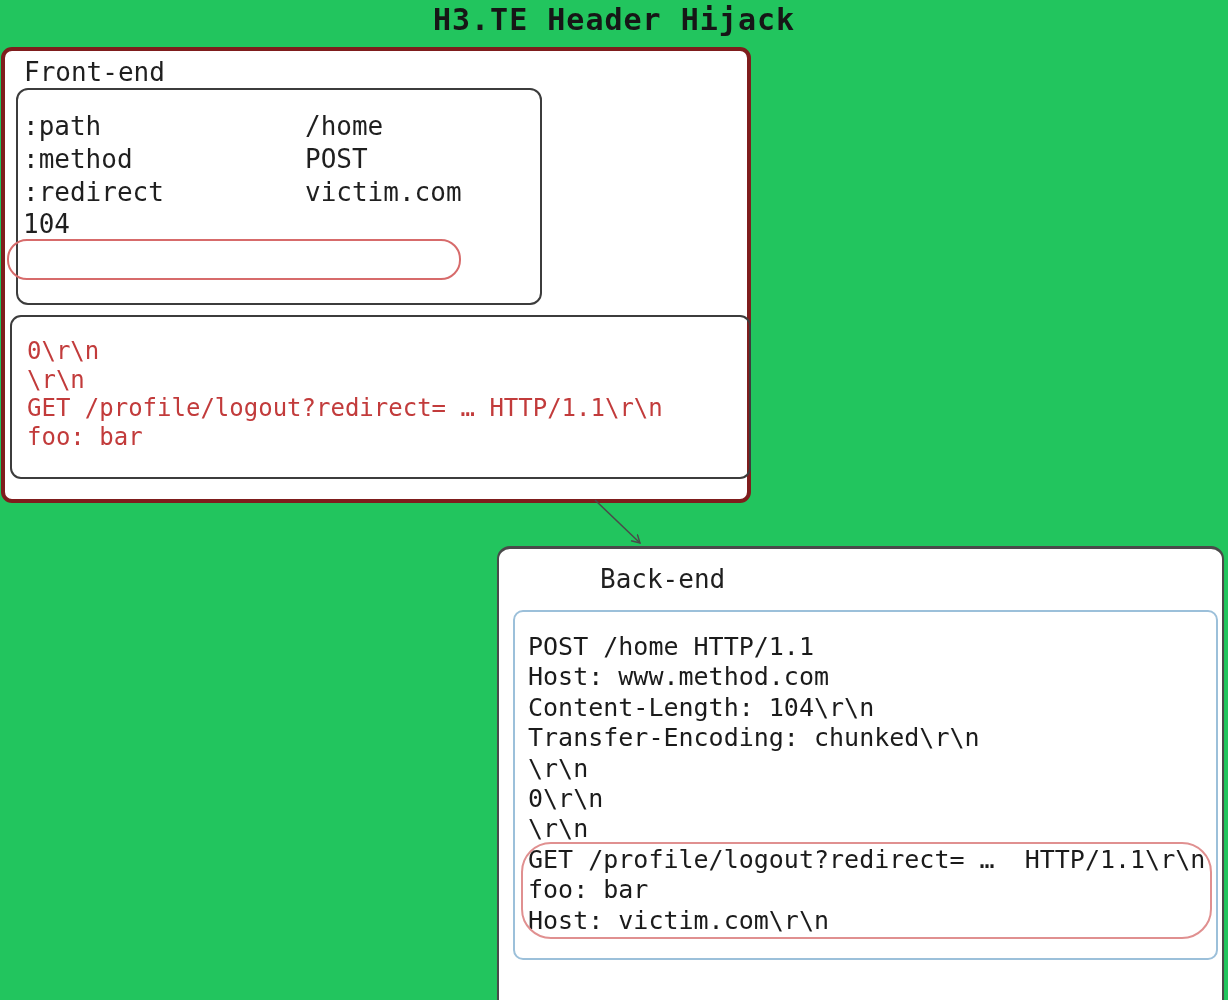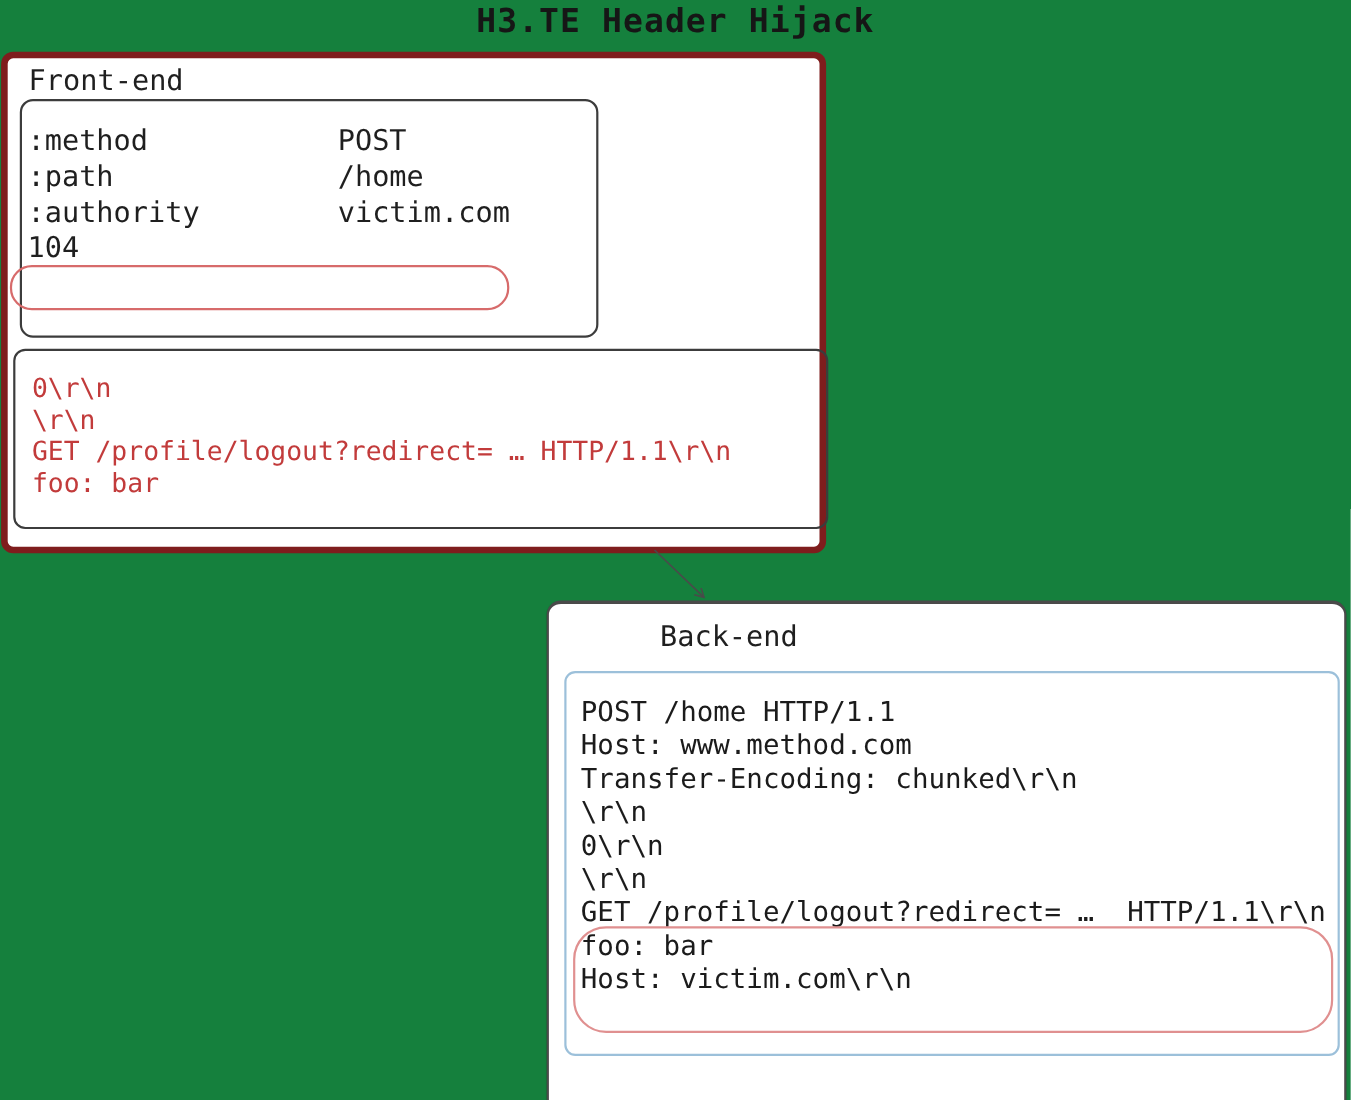--- a/index.html
+++ b/index.html
@@ -1,41 +1,41 @@
 <!DOCTYPE html>
 <html><head>
 <meta charset="utf-8">
 <style>
   * { margin: 0; padding: 0; box-sizing: border-box; }
   html, body { background: #ffffff; }
   .canvas {
     position: relative;
     width: 1228px;
     height: 1000px;
-    background: #15803d;
+    background: #22c55e;
     font-family: "DejaVu Sans Mono", "Liberation Mono", monospace;
     color: #1f1f1f;
     overflow: hidden;
   }
   .title {
     position: absolute;
     top: 2px; left: 0;
     width: 100%;
     text-align: center;
     font-size: 30px;
     font-weight: bold;
     letter-spacing: 1px;
     color: #161616;
   }
   
   .fe-box {
     position: absolute;
     left: 1px; top: 47px;
     width: 750px; height: 456px;
-    border: 6px solid #7f1d1d;
+    border: 4px solid #7f1d1d;
     border-radius: 11px;
     background: #ffffff;
   }
   .fe-label {
     position: absolute;
     left: 19px; top: 6px;
     font-size: 26px;
   }
   .fe-headers {
     position: absolute;
@@ -124,29 +124,29 @@
 
 <div class="canvas">
 
   <div class="title">H3.TE Header Hijack</div>
 
   <div class="fe-box">
     <div class="fe-label">Front-end</div>
 
     <div class="fe-headers">
       <div class="hrow">
+        <span class="hname">:path</span>
+        <span class="hval">/home</span>
+      </div>
+      <div class="hrow">
         <span class="hname">:method</span>
         <span class="hval">POST</span>
       </div>
       <div class="hrow">
-        <span class="hname">:path</span>
-        <span class="hval">/home</span>
-      </div>
-      <div class="hrow">
-        <span class="hname">:authority</span>
+        <span class="hname">:redirect</span>
         <span class="hval">victim.com</span>
       </div>
       <div class="hrow">
         <span class="hval">104</span>
       </div>
     </div>
 
     <div class="fe-oval"></div>
 
     <div class="fe-body">
@@ -167,20 +167,21 @@
   </svg>
 
   <div class="be-box">
     <div class="be-label">Back-end</div>
 
     <div class="be-inner"></div>
 
     <div class="be-lines">
       <div class="rline">POST /home HTTP/1.1</div>
       <div class="rline">Host: www.method.com</div>
+      <div class="rline">Content-Length: 104\r\n</div>
       <div class="rline">Transfer-Encoding: chunked\r\n</div>
       <div class="rline">\r\n</div>
       <div class="rline">0\r\n</div>
       <div class="rline">\r\n</div>
       <div class="rline">GET /profile/logout?redirect= …  HTTP/1.1\r\n</div>
       <div class="rline">foo: bar</div>
       <div class="rline">Host: victim.com\r\n</div>
     </div>
 
     <div class="be-oval"></div>

